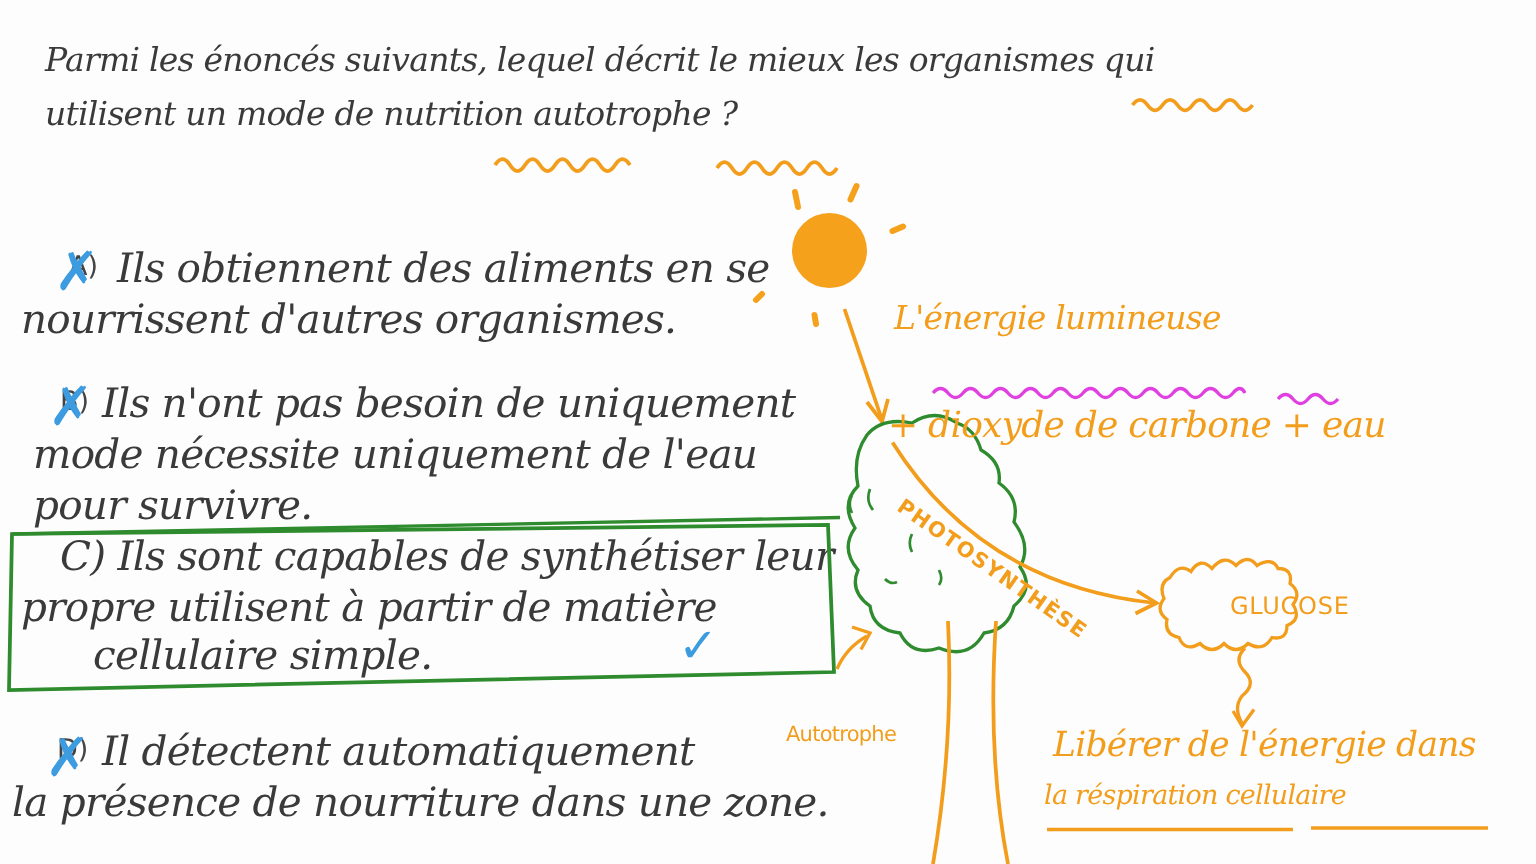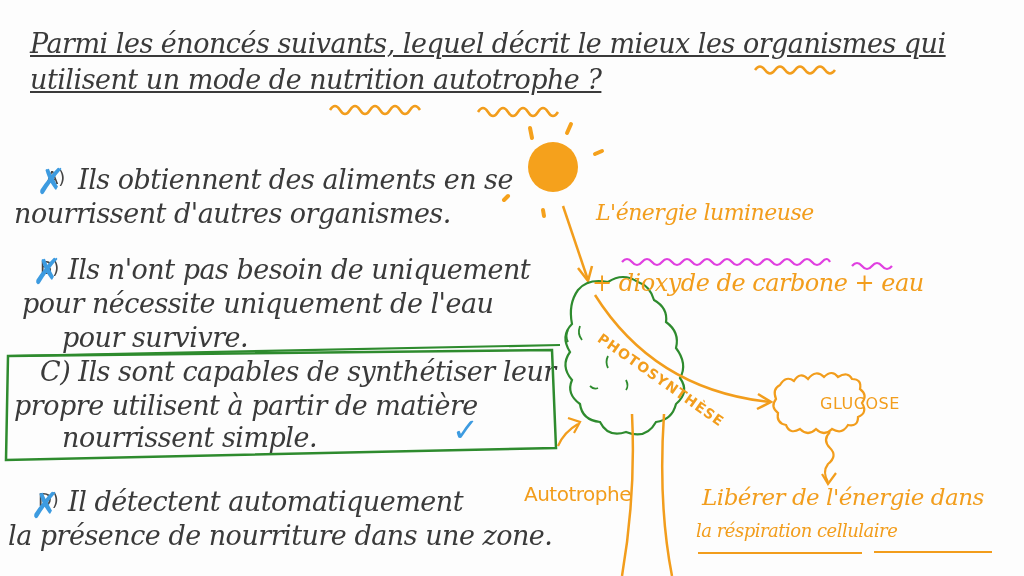--- a/index.html
+++ b/index.html
@@ -6,21 +6,21 @@
   body {
     width: 1024px; height: 576px; overflow: hidden;
     background: #fdfdfd; position: relative;
     font-family: "DejaVu Sans", sans-serif;
   }
   .hand {
     position: absolute; white-space: nowrap;
     font-family: "DejaVu Serif", serif; font-style: italic;
     color: #3a3a3a; letter-spacing: -0.5px;
   }
-  .q { font-size: 27px; text-decoration: underline; }
+  .q { font-size: 22px; }
   .opt { font-size: 27px; }
   .orange { color: #f29d1c; }
   .orange-s { font-family: "DejaVu Sans", sans-serif; font-style: normal; }
   .cross {
     position: absolute; color: #3d9be0; font-size: 36px;
     font-family: "DejaVu Sans", sans-serif; line-height: 1;
   }
   .letter { font-size: 18px; font-family: "DejaVu Sans", sans-serif; font-style: normal; color:#444; position:absolute; }
   svg.overlay { position: absolute; left: 0; top: 0; }
 </style>
@@ -34,31 +34,31 @@
   <span class="letter" style="left:46px; top:167px;">A)</span>
   <span class="cross" style="left:36px; top:164px;">✗</span>
   <div class="hand opt" style="left:78px; top:164px;">Ils obtiennent des aliments en se</div>
   <div class="hand opt" style="left:14px; top:198px;">nourrissent d'autres organismes.</div>
 </div>
 
 <div>
   <span class="letter" style="left:40px; top:257px;">B)</span>
   <span class="cross" style="left:32px; top:254px;">✗</span>
   <div class="hand opt" style="left:68px; top:254px;">Ils n'ont pas besoin de uniquement</div>
-  <div class="hand opt" style="left:22px; top:288px;">pour nécessite uniquement de l'eau</div>
-  <div class="hand opt" style="left:22px; top:322px;margin-left:40px;">pour survivre.</div>
+  <div class="hand opt" style="left:22px; top:288px;">mode nécessite uniquement de l'eau</div>
+  <div class="hand opt" style="left:22px; top:322px;">pour survivre.</div>
 </div>
 
 <div>
   <div class="hand opt" style="left:40px; top:356px;">
     <span>C)</span>
     <span>Ils sont capables de synthétiser leur</span>
   </div>
   <div class="hand opt" style="left:14px; top:390px;">propre utilisent à partir de matière</div>
-  <div class="hand opt" style="left:62px; top:422px;">nourrissent simple.</div>
+  <div class="hand opt" style="left:62px; top:422px;">cellulaire simple.</div>
   <span class="cross" style="left:452px; top:414px; font-size:32px;">✓</span>
 </div>
 
 <div>
   <span class="letter" style="left:38px; top:489px;">D)</span>
   <span class="cross" style="left:30px; top:488px;">✗</span>
   <div class="hand opt" style="left:68px; top:486px;">Il détectent automatiquement</div>
   <div class="hand opt" style="left:8px; top:520px;">la présence de nourriture dans une zone.</div>
 </div>
 
@@ -110,13 +110,13 @@
 <div class="hand orange" style="left:596px; top:200px; font-size:22px;">L'énergie lumineuse</div>
 <div class="hand orange" style="left:592px; top:234px; font-size:24px;margin-top:35px;">+ dioxyde de carbone + eau</div>
 
 <div class="hand orange orange-s" style="left:604px; top:330px; font-size:14px; font-weight:bold; transform: rotate(35deg); transform-origin: left top; letter-spacing:1px;">PHOTOSYNTHÈSE</div>
 
 <div class="hand orange orange-s" style="left:792px; top:394px; font-size:16px; letter-spacing:0.5px;margin-left:28px;">GLUCOSE</div>
 
 <div class="hand orange" style="left:702px; top:484px; font-size:23px;">Libérer de l'énergie dans</div>
 <div class="hand orange" style="left:696px; top:520px; font-size:18px;">la réspiration cellulaire</div>
 
-<div class="hand orange orange-s" style="left:524px; top:482px; font-size:20px;">Autotrophe</div>
+<div class="hand orange orange-s" style="left:524px; top:482px; font-size:14px;">Autotrophe</div>
 
 </body></html>

